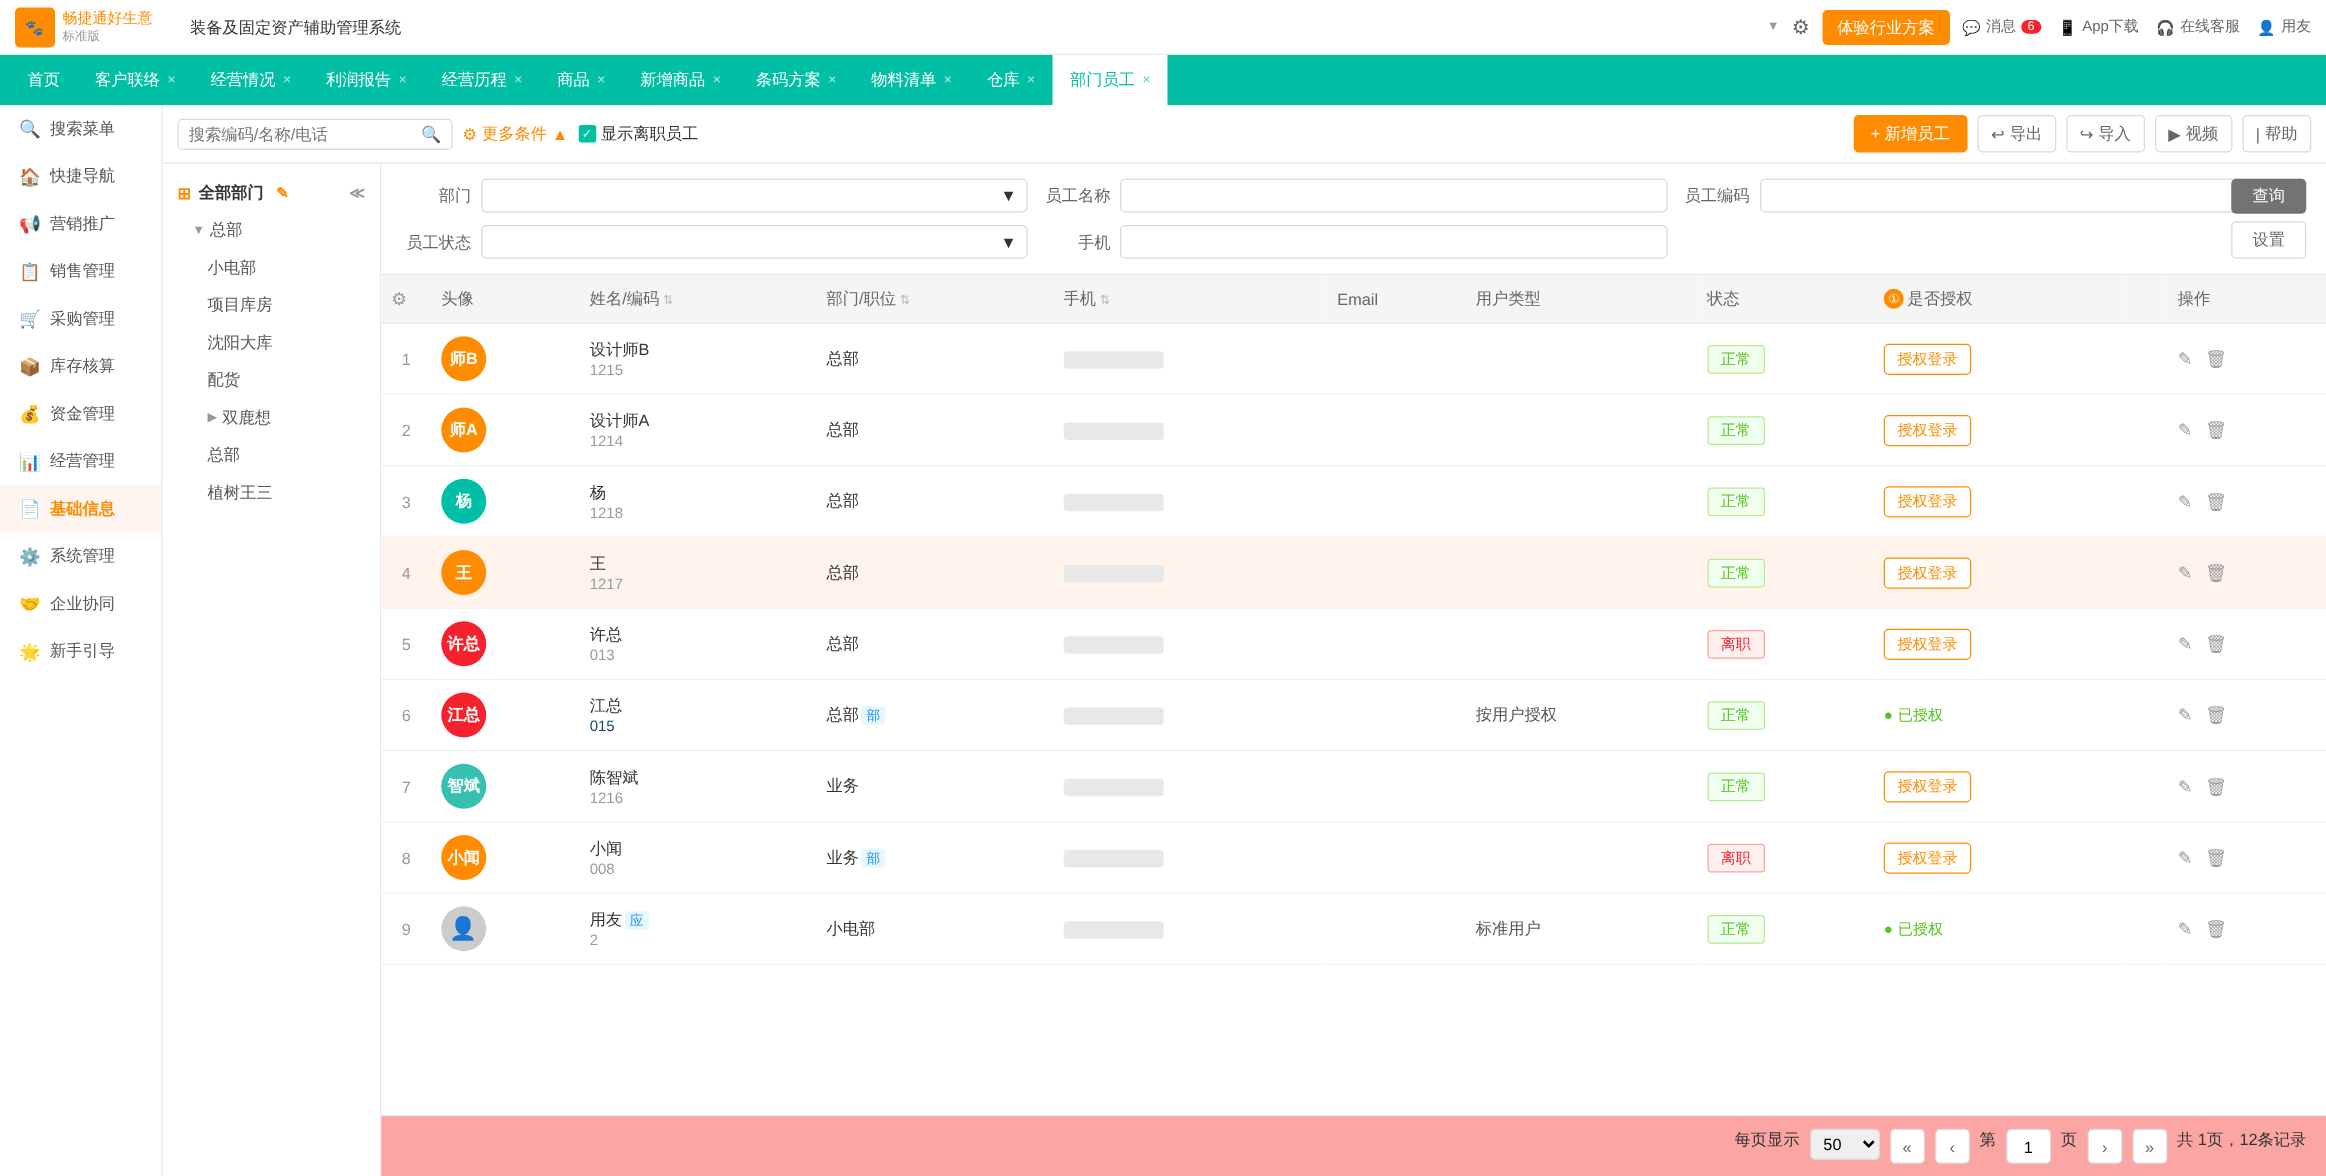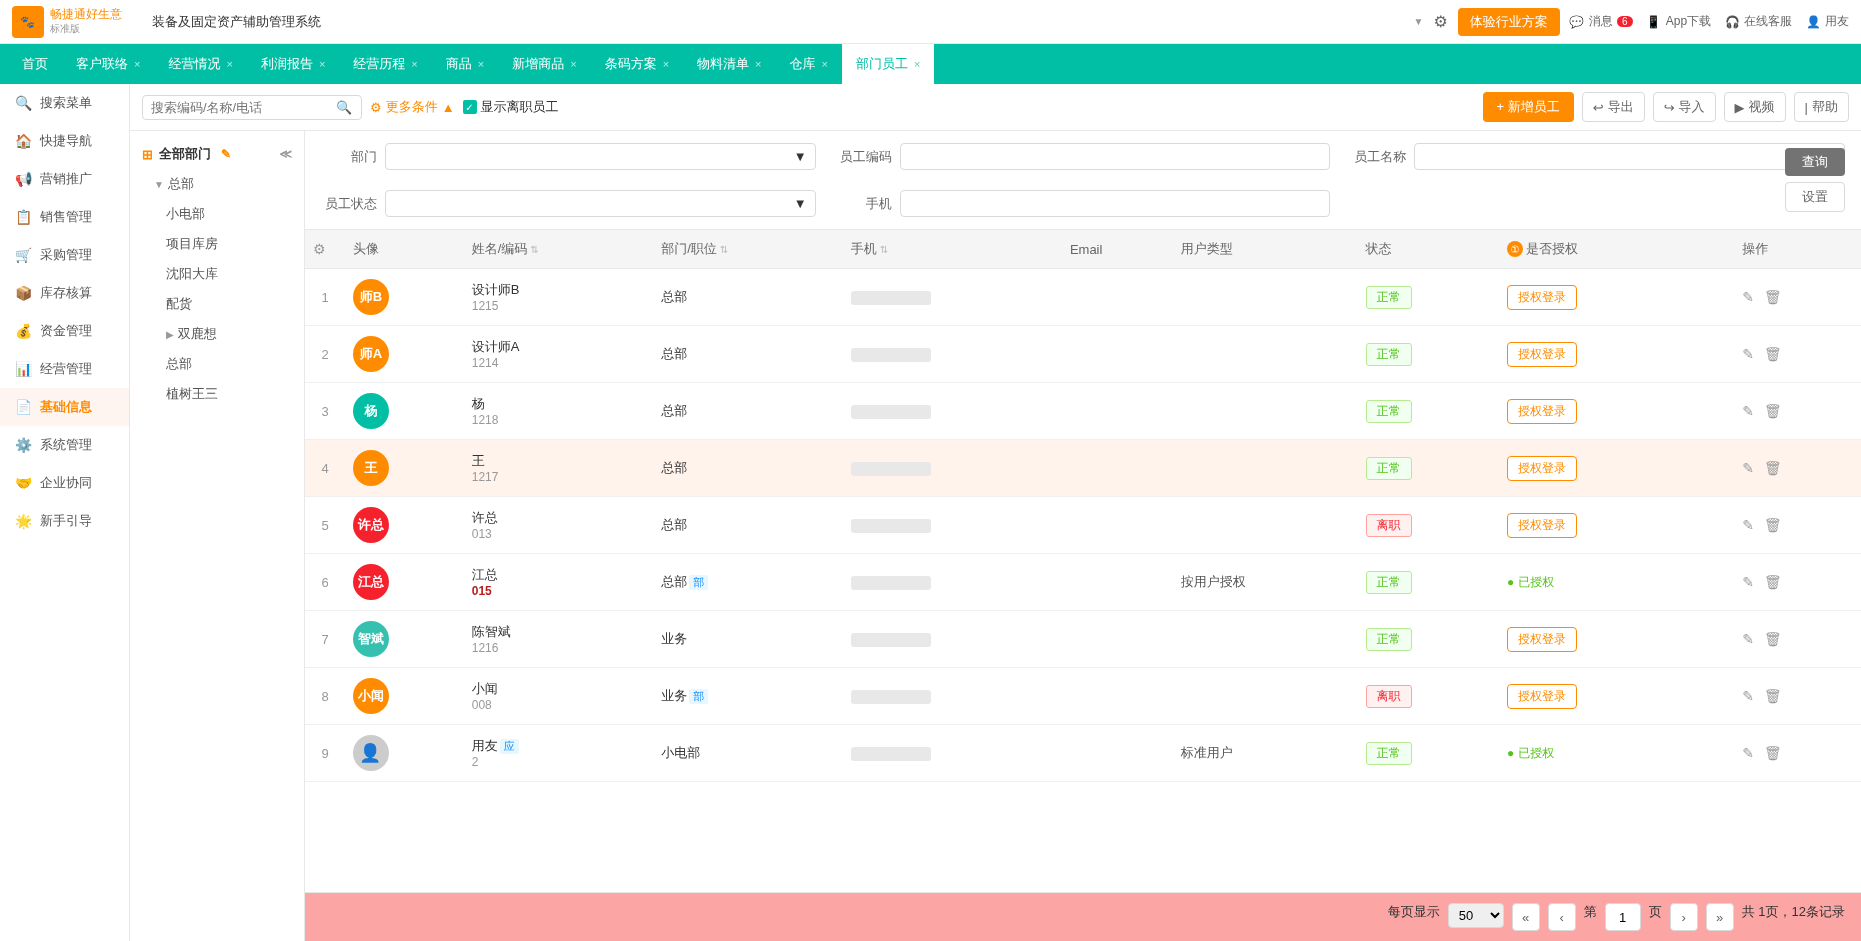--- a/index.html
+++ b/index.html
@@ -57,21 +57,21 @@
     .dept-header .edit-icon { color: #ff8c00; font-size: 12px; }
     .dept-header .collapse-icon { margin-left: auto; color: #999; font-size: 12px; }
     .dept-item { display: flex; align-items: center; padding: 6px 12px 6px 24px; font-size: 13px; color: #555; cursor: pointer; }
     .dept-subitem { padding-left: 36px; }
     .dept-arrow { font-size: 10px; color: #999; margin-right: 4px; }
 
     
     .table-panel { flex: 1; display: flex; flex-direction: column; overflow: hidden; }
 
     
-    .filter-form { background: #fff; padding: 12px 16px; border-bottom: 1px solid #e8e8e8; display: grid; grid-template-columns: 1fr 1fr 1fr; gap: 20px; position: relative; }
+    .filter-form { background: #fff; padding: 12px 16px; border-bottom: 1px solid #e8e8e8; display: grid; grid-template-columns: 1fr 1fr 1fr; gap: 10px; position: relative; }
     .filter-row { display: flex; align-items: center; gap: 8px; }
     .filter-label { color: #666; font-size: 13px; white-space: nowrap; min-width: 56px; text-align: right; }
     .filter-input { flex: 1; border: 1px solid #d9d9d9; border-radius: 4px; padding: 5px 8px; font-size: 13px; outline: none; }
     .filter-select { flex: 1; border: 1px solid #d9d9d9; border-radius: 4px; padding: 5px 8px; font-size: 13px; outline: none; display: flex; align-items: center; justify-content: space-between; cursor: pointer; background: #fff; }
     .filter-actions { position: absolute; right: 16px; top: 50%; transform: translateY(-50%); display: flex; flex-direction: column; gap: 6px; }
     .query-btn { background: #737373; color: #fff; border: none; border-radius: 4px; padding: 5px 15px; font-size: 13px; cursor: pointer; }
     .reset-btn { background: #fff; color: #666; border: 1px solid #d9d9d9; border-radius: 4px; padding: 5px 16px; font-size: 13px; cursor: pointer; }
 
     
     .table-wrap { flex: 1; overflow-y: auto; background: #fff; }
@@ -320,25 +320,25 @@
 
         <div class="filter-form">
           <div class="filter-row">
             <label class="filter-label">部门</label>
             <div class="filter-select">
               <span></span>
               <span>▼</span>
             </div>
           </div>
           <div class="filter-row">
-            <label class="filter-label">员工编码</label>
+            <label class="filter-label">员工名称</label>
             <input class="filter-input" type="text" style="">
           </div>
           <div class="filter-row">
-            <label class="filter-label">员工名称</label>
+            <label class="filter-label">员工编码</label>
             <input class="filter-input" type="text" style="">
           </div>
           <div class="filter-row">
             <label class="filter-label">员工状态</label>
             <div class="filter-select">
               <span></span>
               <span>▼</span>
             </div>
           </div>
           <div class="filter-row">
@@ -489,21 +489,21 @@
       </div>
     </td>
   </tr>
                 <tr>
     <td style="color:#999;text-align:center;">6</td>
     <td>
       <div class="avatar av-red">江总</div>
     </td>
     <td>
                     <div style="font-weight:500;">江总</div>
-                    <div style="color:#b91c1c;font-size:12px;font-weight:bold;">015</div>
+                    <div style="color:#0c4a6e;font-size:12px;">015</div>
                   </td>
     <td><span>总部</span><span class="dept-tag">部</span></td>
     <td><span class="phone-blur"></span></td>
     <td></td>
     <td style="color:#555;">按用户授权</td>
     <td><span class="status-badge status-normal">正常</span></td>
     <td>
                     <span class="auth-granted">已授权</span>
                   </td>
     <td></td>

